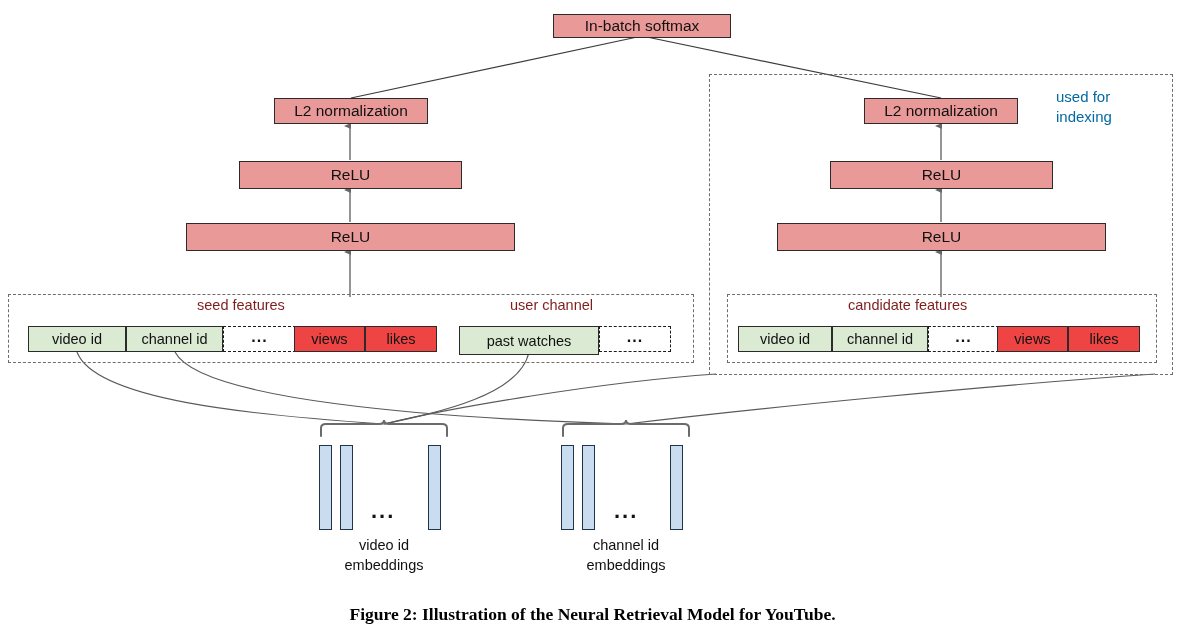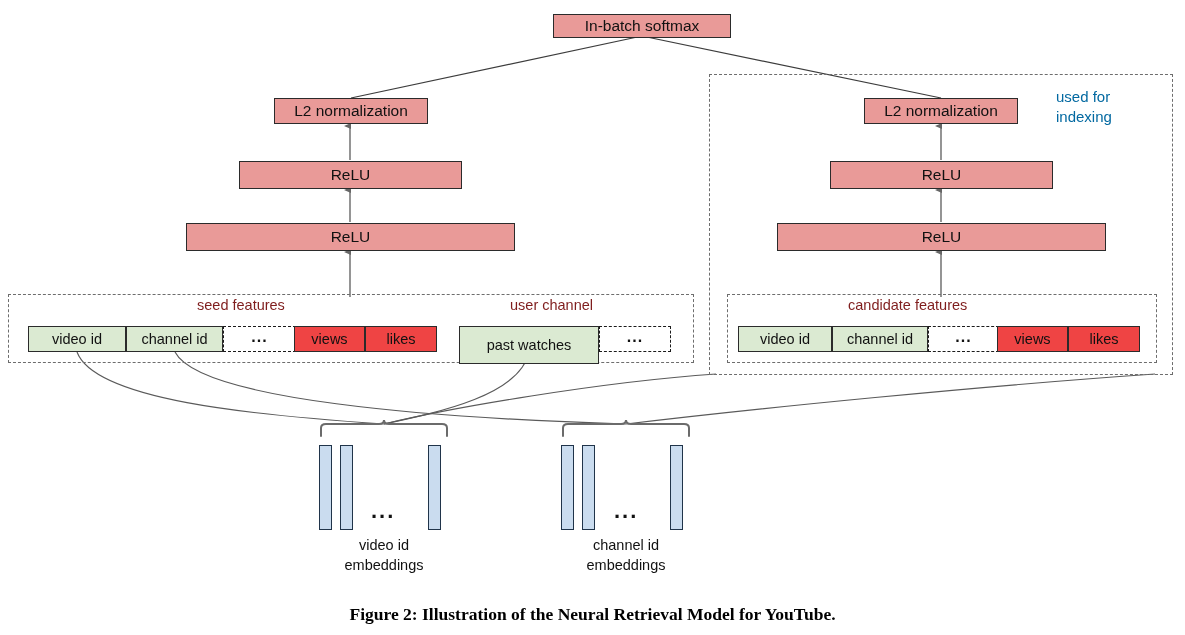--- a/index.html
+++ b/index.html
@@ -212,21 +212,21 @@
     <span>...</span>
   </div>
   <div class="feat-cell cell-gray" style="left:294px; top:326px; width:71px; height:26px;">
     <span>views</span>
   </div>
   <div class="feat-cell cell-gray" style="left:365px; top:326px; width:72px; height:26px;">
     <span>likes</span>
   </div>
 
   <div class="group-label" style="left:510px; top:297px;">user channel</div>
-  <div class="feat-cell cell-green" style="left:459px; top:326px; width:140px; height:38px;">
+  <div class="feat-cell cell-green" style="left:459px; top:326px; width:140px; height:29px;">
     <span>past watches</span>
   </div>
   <div class="feat-cell cell-dots" style="left:599px; top:326px; width:72px; height:26px;">
     <span>...</span>
   </div>
 
   <div class="dashed-group" style="left:727px; top:294px; width:430px; height:69px;"></div>
   <div class="group-label" style="left:848px; top:297px;">candidate features</div>
   <div class="feat-cell cell-green" style="left:738px; top:326px; width:94px; height:26px;">
     <span>video id</span>

